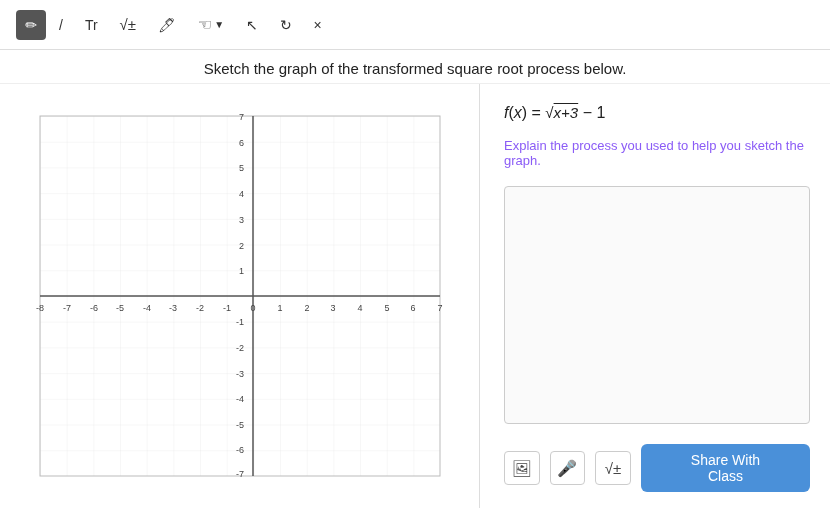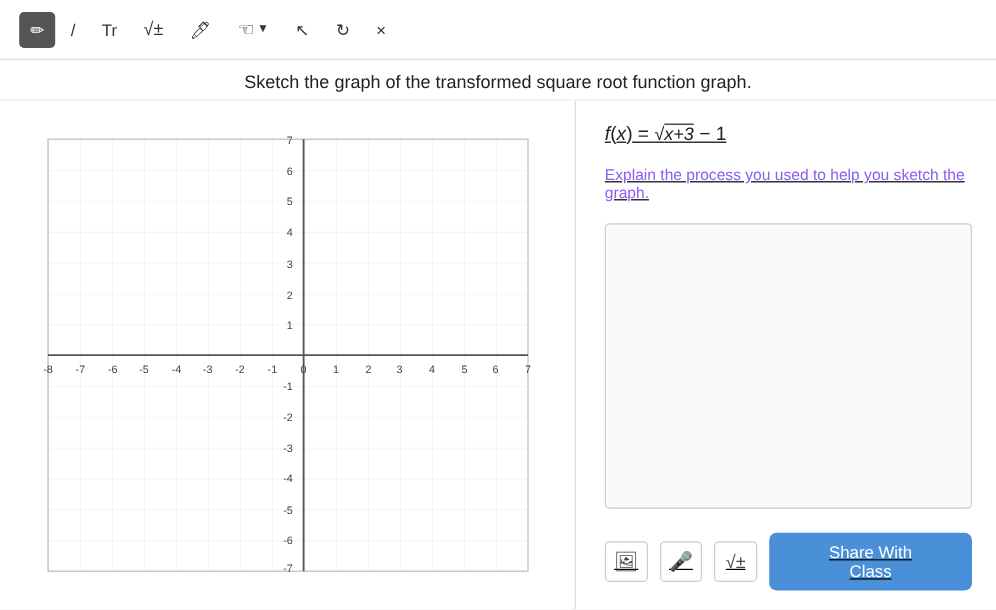--- a/index.html
+++ b/index.html
@@ -79,21 +79,20 @@
     }
 
     
     .right-panel {
       flex: 1;
       background: #fff;
       display: flex;
       flex-direction: column;
       padding: 20px 20px 16px 24px;
       gap: 12px;
-      text-decoration: underline;
     }
 
     .function-display {
       font-size: 16px;
       color: #222;
       margin-bottom: 4px;
     }
 
     .explain-label {
       font-size: 13px;
@@ -197,21 +196,21 @@
   </button>
   <button class="toolbar-btn">
     <span class="undo-arrow">↺</span>
   </button>
   <button class="toolbar-btn">
     <span>×</span>
   </button>
 </div>
 
 <div class="page-title-bar">
-  <span>Sketch the graph of the transformed square root function graph.</span>
+  <span>Sketch the graph of the transformed square root process below.</span>
 </div>
 
 <div class="main">
 
   <div class="graph-panel">
     <div class="graph-container">
       <svg class="graph-svg" viewBox="0 0 440 400" xmlns="http://www.w3.org/2000/svg">
 
         <rect width="440" height="400" fill="#fff"></rect>
 

